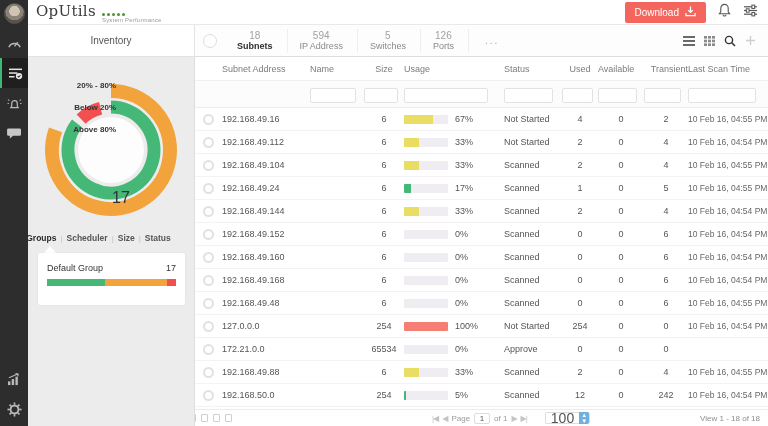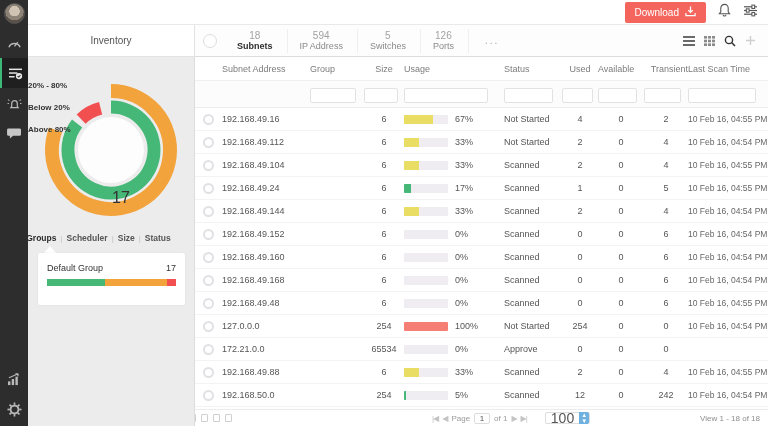--- a/index.html
+++ b/index.html
@@ -36,21 +36,21 @@
   .stat .l { font-size:9px; color:#8a8a8a; line-height:10px; }
   .stat.active .l { color:#2f2f2f; font-weight:bold; }
   .stat-more { font-size:10px; color:#a9a9a9; letter-spacing:2px; padding:0 16px; cursor:pointer; }
   .view-icons { margin-left:auto; display:flex; align-items:center; gap:9px; padding-right:12px; }
   .view-icons > span { cursor:pointer; display:flex; }
 
   
   .left-panel { position:absolute; left:28px; top:57px; width:167px; height:369px; background:#ececec; border-right:1px solid #ddd; z-index:10; }
   .donut { position:absolute; left:8px; top:18px; }
   .donut-center-label { position:absolute; left:68px; top:132px; width:50px; text-align:center; font-size:16px; color:#333; }
-  .legend { position:absolute; left:0; top:24px; width:88px; text-align:left; z-index:2; }
+  .legend { position:absolute; left:0; top:24px; width:88px; text-align:right; z-index:2; }
   .legend div { font-size:8px; color:#333; font-weight:bold; margin-bottom:13px; }
   .ltabs { position:absolute; left:0; top:176px; width:141px; display:flex; align-items:center; justify-content:center; gap:4px; }
   .ltab { font-size:8.5px; font-weight:bold; color:#4a4a4a; cursor:pointer; }
   .ltab-sep { color:#c2c2c2; font-size:8px; }
   .group-card { position:absolute; left:10px; top:196px; width:147px; height:52px; background:#fff; border-radius:2px; box-shadow:0 0 2px rgba(0,0,0,.08); padding:10px 9px 0; }
   .notch { position:absolute; left:16px; top:189px; width:0; height:0; border-left:6px solid transparent; border-right:6px solid transparent; border-bottom:7px solid #fff; }
   .group-row { display:flex; justify-content:space-between; font-size:9px; color:#333; margin-bottom:6px; cursor:pointer; }
   .group-bar { display:flex; height:7px; width:100%; overflow:hidden; }
 
   
@@ -148,20 +148,33 @@
                 <line x1="2.7" y1="13.3" x2="4.5" y2="11.5"></line>
                 <line x1="11.5" y1="4.5" x2="13.3" y2="2.7"></line>
               </g>
             </svg>
         </span>
       </div>
     </div>
   </aside>
 
   <header class="topbar">
+    <div class="logo-wrap">
+      <span class="logo">OpUtils</span>
+      <div class="logo-meta">
+        <div class="dots">
+            <i></i>
+            <i></i>
+            <i></i>
+            <i></i>
+            <i></i>
+          </div>
+        <span class="logo-sub">System Performance</span>
+      </div>
+    </div>
     <div class="topbar-right">
       <button class="download-btn">
         <span>Download</span>
         <span>
           <svg width="11" height="11" viewBox="0 0 12 12">
               <path d="M6 0.5 v6 M3.5 4.5 L6 7 L8.5 4.5" stroke="#fff" stroke-width="1.4" fill="none"></path>
               <path d="M1 7.5 v3 h10 v-3" stroke="#fff" stroke-width="1.3" fill="none"></path>
             </svg>
         </span>
       </button>
@@ -282,21 +295,21 @@
           <i style="display: block; height: 100%; width: 48%; background: rgb(242, 163, 60);"></i>
           <i style="display: block; height: 100%; width: 7%; background: rgb(242, 80, 80);"></i>
         </div>
     </div>
   </aside>
 
   <main class="main">
     <div class="thead grid" id="thead">
         <div class="hc" style="text-align: left;"></div>
         <div class="hc" style="text-align: left;">Subnet Address</div>
-        <div class="hc" style="text-align: left;">Group</div>
+        <div class="hc" style="text-align: left;">Name</div>
         <div class="hc" style="text-align: center;">Size</div>
         <div class="hc" style="text-align: left;">Usage</div>
         <div class="hc" style="text-align: left;">Status</div>
         <div class="hc" style="text-align: center;">Used</div>
         <div class="hc" style="text-align: left;">Available</div>
         <div class="hc" style="text-align: right;">Transient</div>
         <div class="hc" style="text-align: left;">Last Scan Time</div>
       </div>
     <div class="tfilter grid" id="tfilter">
         <div style="text-align: left;"></div>

